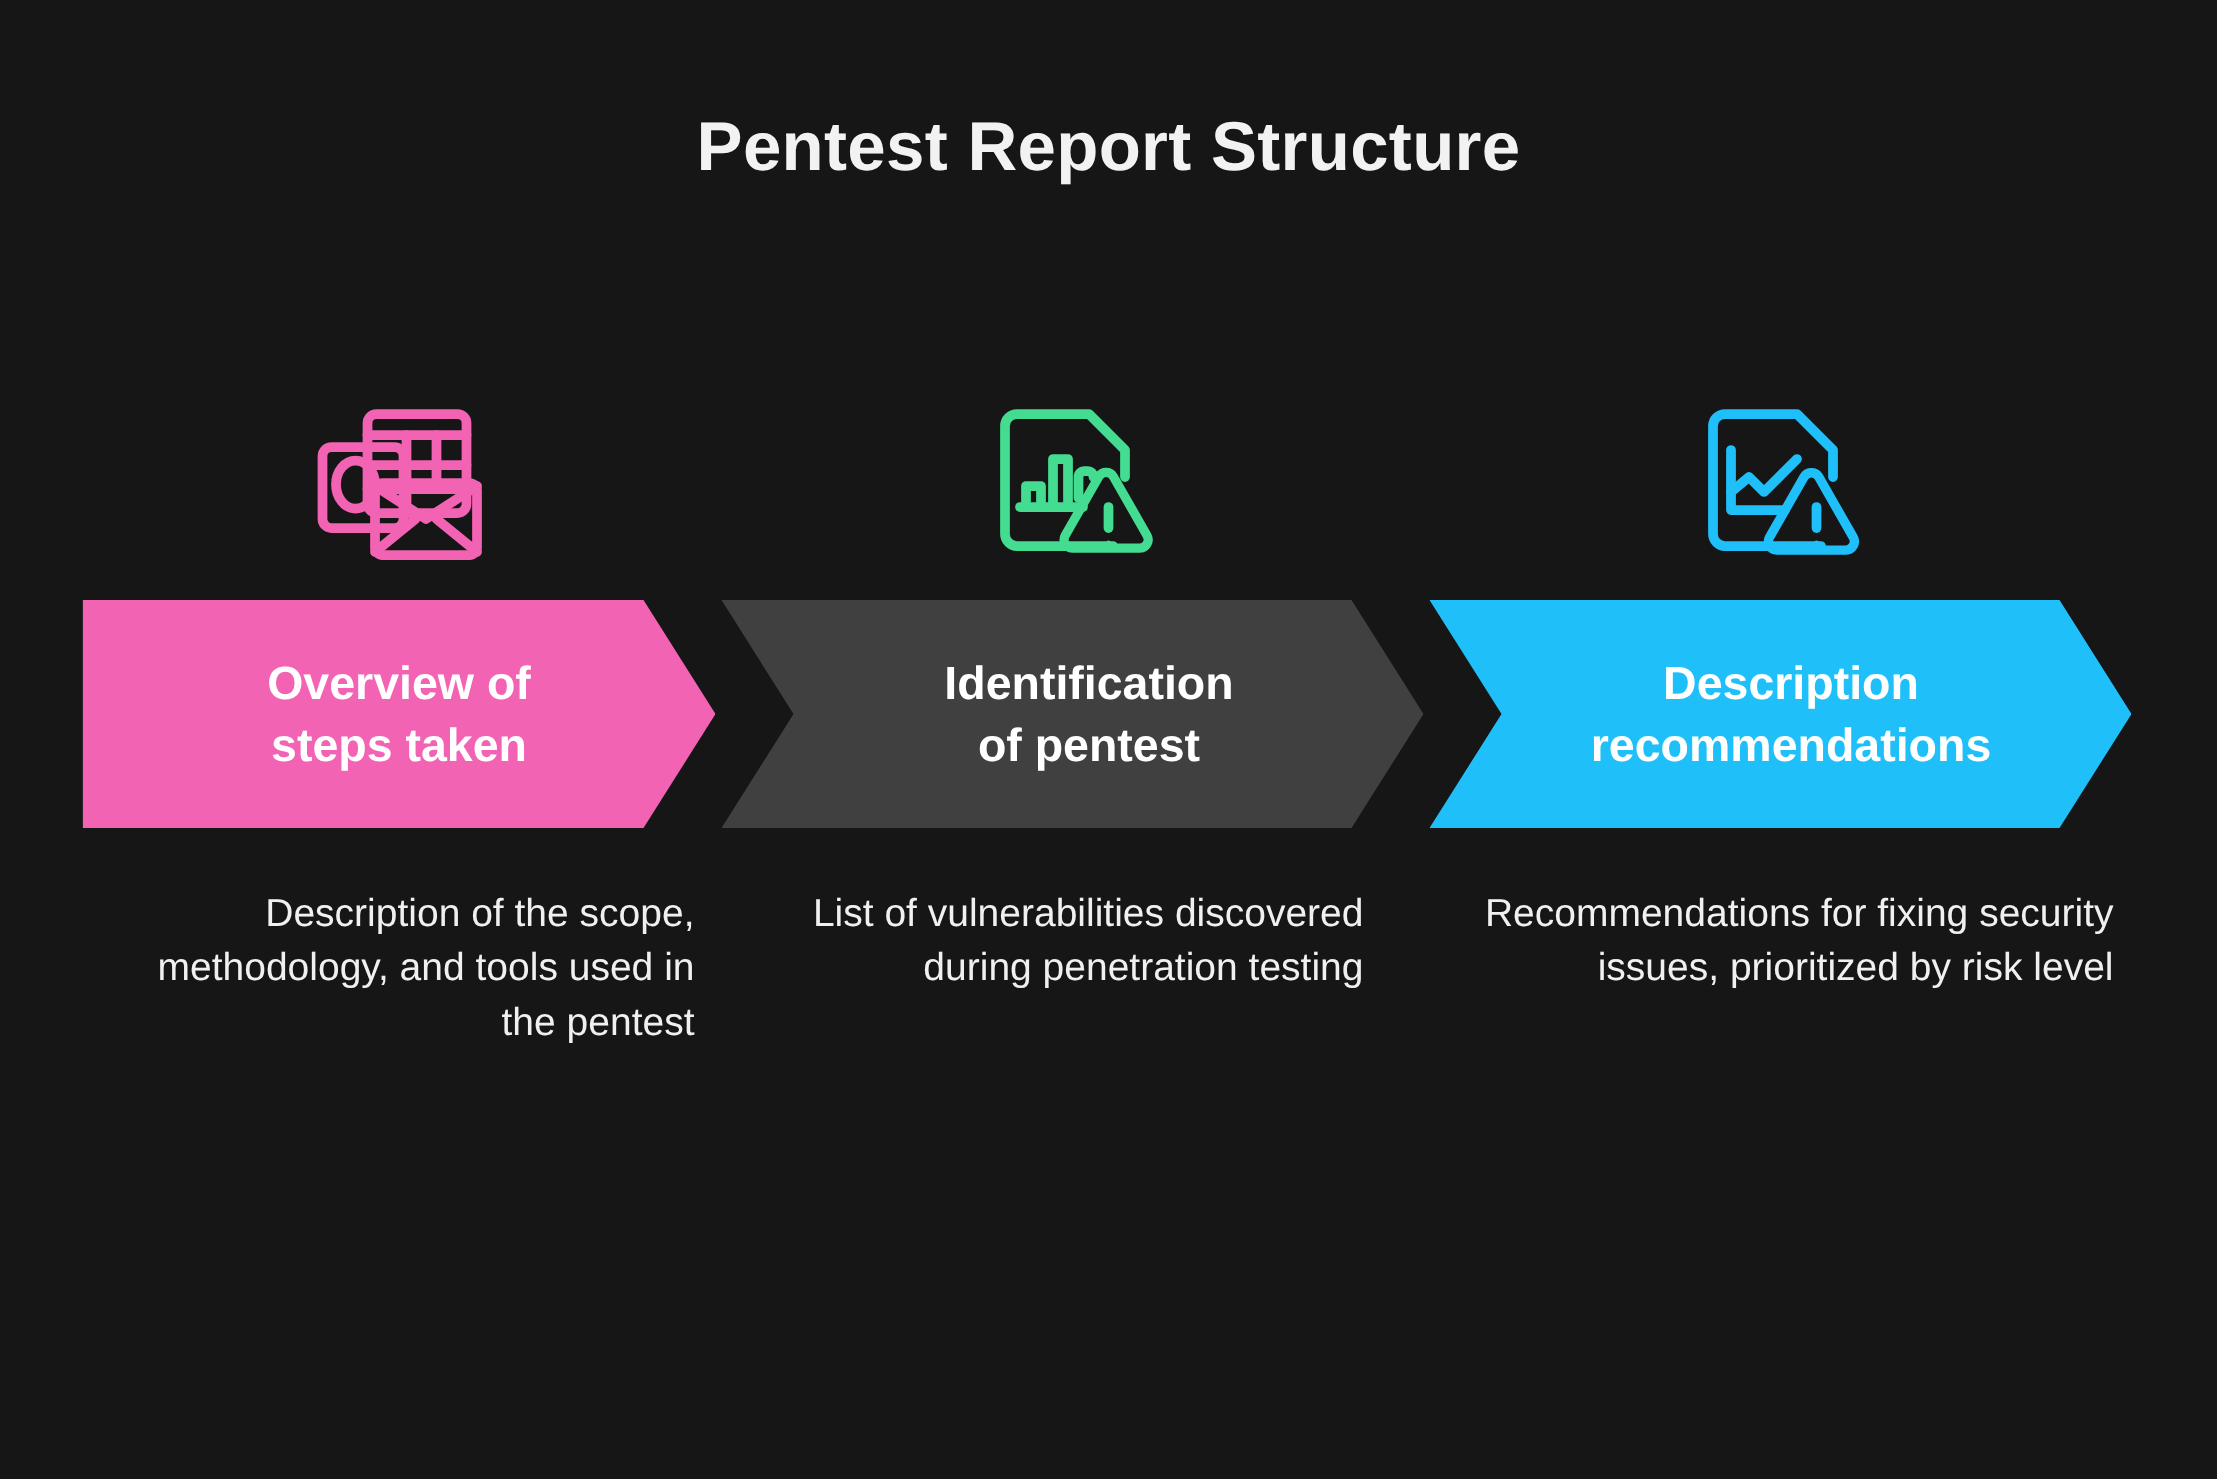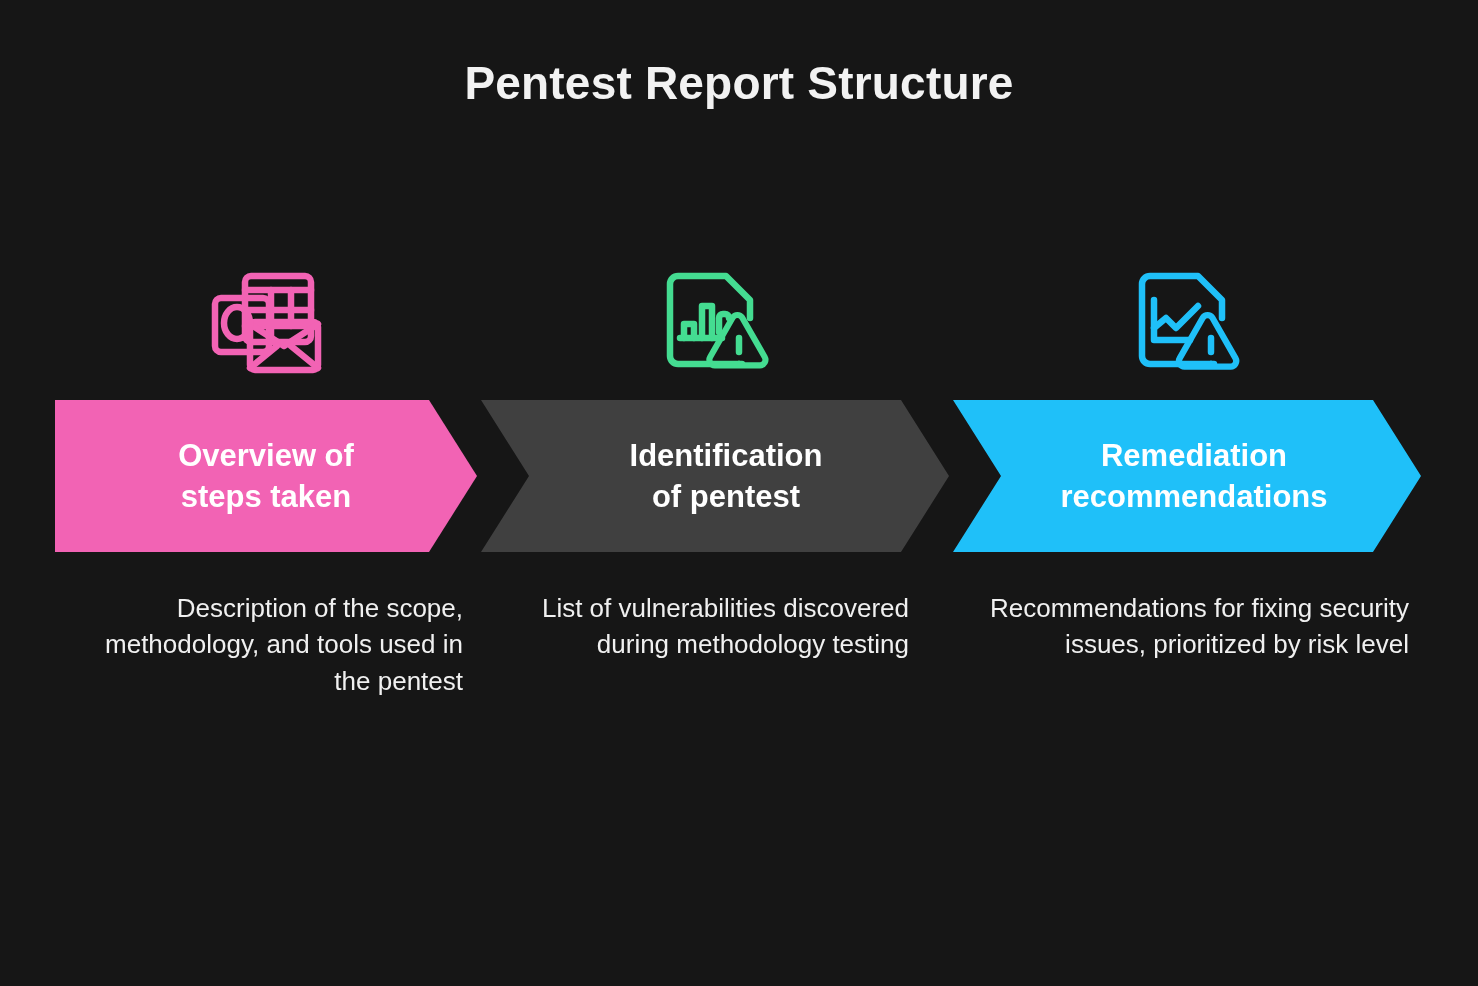--- a/index.html
+++ b/index.html
@@ -16,21 +16,21 @@
   .canvas {
     position: relative;
     width: 1478px;
     height: 986px;
     background: #161616;
   }
 
   
   .page-title {
     position: absolute;
-    top: 56px;
+    top: 70px;
     left: 0;
     width: 1478px;
     text-align: center;
     font-size: 46px;
     font-weight: bold;
     letter-spacing: 0.2px;
     color: #f2f2f2;
     line-height: 1.2;
   }
 
@@ -153,21 +153,21 @@
       </svg>
     </div>
 
     <div class="chevron chev-notch chev-2">
       <span class="label">
         <span>Identification</span><br>
         <span>of pentest</span>
       </span>
     </div>
 
-    <div class="caption cap-2">List of vulnerabilities discovered during methodology testing</div>
+    <div class="caption cap-2">List of vulnerabilities discovered during penetration testing</div>
   </div>
 
   <div class="stage stage-3">
 
     <div class="icon-wrap">
       <svg class="icon-svg" width="118" height="118" viewBox="0 0 118 118" fill="none" stroke="#1fc0f9" stroke-width="6.5" stroke-linecap="round" stroke-linejoin="round">
 
         <path d="M86 98 H22 a8 8 0 0 1 -8 -8 V18 a8 8 0 0 1 8 -8 h48 l24 24 v18"></path>
 
         <path d="M26 34 V74 H62"></path>
@@ -175,21 +175,21 @@
         <path d="M26 62 L38 52 L48 62 L70 40"></path>
 
         <path d="M78 54 a6 6 0 0 1 10 0 l24 42 a6 6 0 0 1 -5 9 h-48 a6 6 0 0 1 -5 -9 z" transform="translate(-2,-2) scale(0.96) translate(2,2)"></path>
         <line x1="83" y1="72" x2="83" y2="86"></line>
         <circle cx="83" cy="96" r="1.6" fill="#1fc0f9" stroke="none"></circle>
       </svg>
     </div>
 
     <div class="chevron chev-notch chev-3">
       <span class="label">
-        <span>Remediation</span><br>
+        <span>Description</span><br>
         <span>recommendations</span>
       </span>
     </div>
 
     <div class="caption cap-3">Recommendations for fixing security issues, prioritized by risk level</div>
   </div>
 
 </div>
 
 </body></html>

